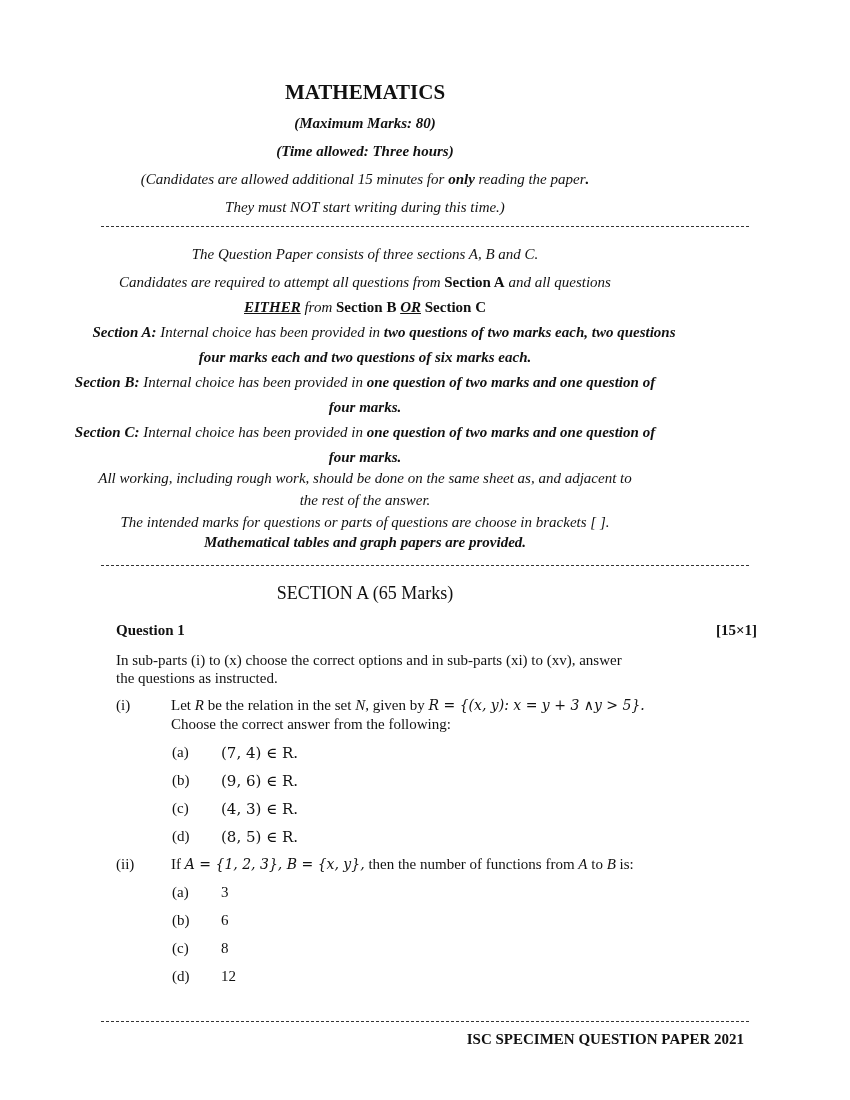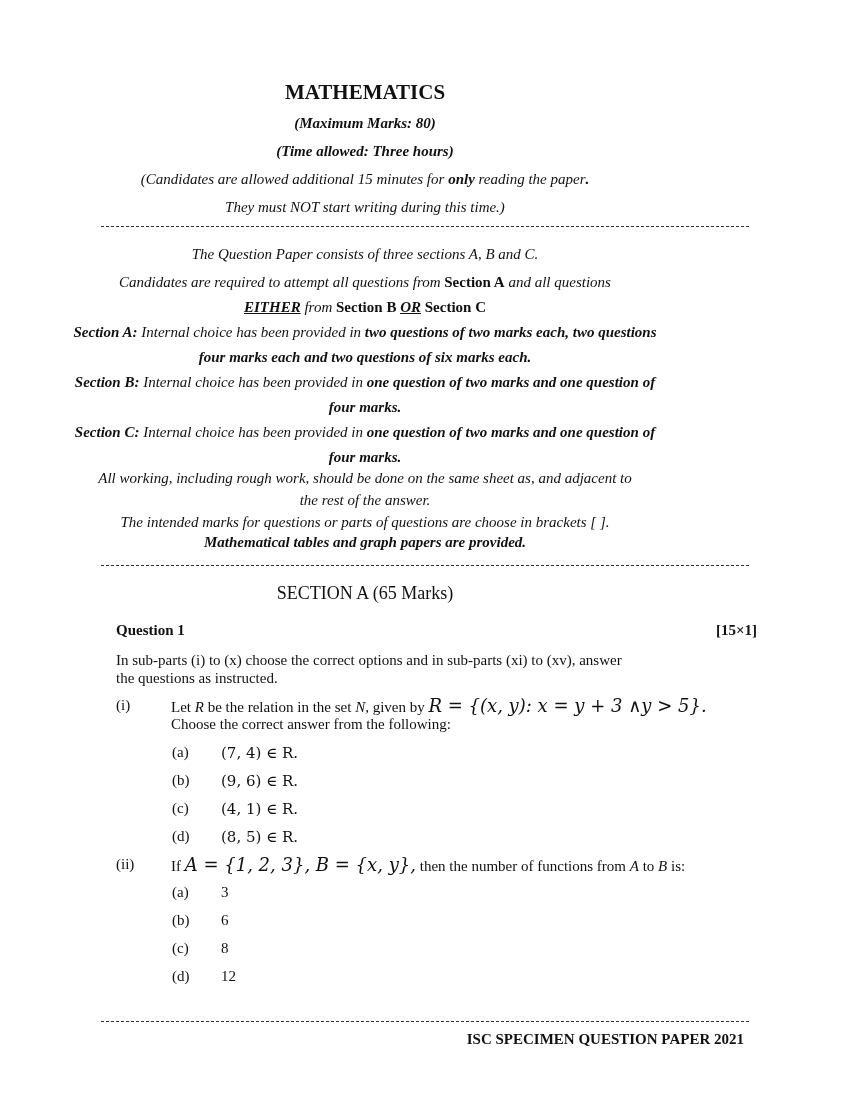--- a/index.html
+++ b/index.html
@@ -13,21 +13,21 @@
     .title { font-weight: bold; font-size: 21px; top: 80px; }
     .sub { font-style: italic; font-weight: bold; font-size: 15px; }
     .ital { font-style: italic; font-size: 15px; }
     .dash {
       left: 101px; width: 648px; height: 0;
       border-top: 1px dashed #333;
     }
     .b { font-weight: bold; }
     .u { text-decoration: underline; }
     .reg { font-size: 15px; font-style: normal; }
-    .math { font-family: "DejaVu Serif", serif; font-size: 18px; }
+    .math { font-family: "DejaVu Serif", serif; font-size: 14px; }
     .mi { font-style: italic; }
     .section-head { font-weight: normal; font-size: 18px; top: 583px; }
     .qlabel { left: 116px; top: 622px; font-weight: bold; font-size: 15px; }
     .qmarks { left: 716px; top: 622px; font-weight: bold; font-size: 15px; }
     .para { left: 116px; width: 600px; font-size: 15px; line-height: 18px; }
     .num { left: 116px; font-size: 15px; }
     .qtext { left: 171px; font-size: 15px; line-height: 17px; }
     .optl { left: 172px; font-size: 15px; }
     .optv { left: 221px; font-size: 15px; }
     .footer { left: 400px; width: 344px; text-align: right; top: 1031px; font-weight: bold; font-size: 15px; }
@@ -46,21 +46,21 @@
 <div class="abs dash" style="top:226px;"></div>
 
 <div class="abs center ital" style="top:246px;">The Question Paper consists of three sections A, B and C.</div>
 <div class="abs center ital" style="top:274px;">
   <span>Candidates are required to attempt all questions from </span><span class="b reg">Section A</span><span> and all questions</span>
 </div>
 <div class="abs center ital" style="top:299px;">
   <span class="b u">EITHER</span><span> from </span><span class="b reg">Section B </span><span class="b u">OR</span><span class="b reg"> Section C</span>
 </div>
 
-<div class="abs center ital" style="top:324px;">
+<div class="abs center ital" style="top:324px;padding-left:19px;">
   <span class="b">Section A:</span><span> Internal choice has been provided in </span><span class="b">two questions of two marks each, two questions</span>
 </div>
 <div class="abs center ital b" style="top:349px;">four marks each and two questions of six marks each.</div>
 
 <div class="abs center ital" style="top:374px;">
   <span class="b">Section B:</span><span> Internal choice has been provided in </span><span class="b">one question of two marks and one question of</span>
 </div>
 <div class="abs center ital b" style="top:399px;">four marks.</div>
 
 <div class="abs center ital" style="top:424px;font-family:Liberation Serif, serif;">
@@ -85,21 +85,21 @@
 <div class="abs qtext" style="top:697px;">
   <span>Let </span><span class="mi">R</span><span> be the relation in the set </span><span class="mi">N</span><span>, given by </span><span class="math mi">R = {(x, y): x = y + 3  ∧y &gt; 5}.</span>
 </div>
 <div class="abs qtext" style="top:716px;">Choose the correct answer from the following:</div>
 
 <div class="abs optl" style="top:744px;">(a)</div>
 <div class="abs optv math" style="top:744px;">(7, 4) ∈ R.</div>
 <div class="abs optl" style="top:772px;">(b)</div>
 <div class="abs optv math" style="top:772px;">(9, 6) ∈ R.</div>
 <div class="abs optl" style="top:800px;">(c)</div>
-<div class="abs optv math" style="top:800px;">(4, 1) ∈ R.</div>
+<div class="abs optv math" style="top:800px;">(4, 3) ∈ R.</div>
 <div class="abs optl" style="top:828px;">(d)</div>
 <div class="abs optv math" style="top:828px;">(8, 5) ∈ R.</div>
 
 <div class="abs num" style="top:856px;">(ii)</div>
 <div class="abs qtext" style="top:856px;">
   <span>If </span><span class="math mi">A = {1, 2, 3}, B = {x, y},</span><span> then the number of functions from </span><span class="mi">A</span><span> to </span><span class="mi">B</span><span> is:</span>
 </div>
 
 <div class="abs optl" style="top:884px;">(a)</div>
 <div class="abs optv" style="top:884px;">3</div>

